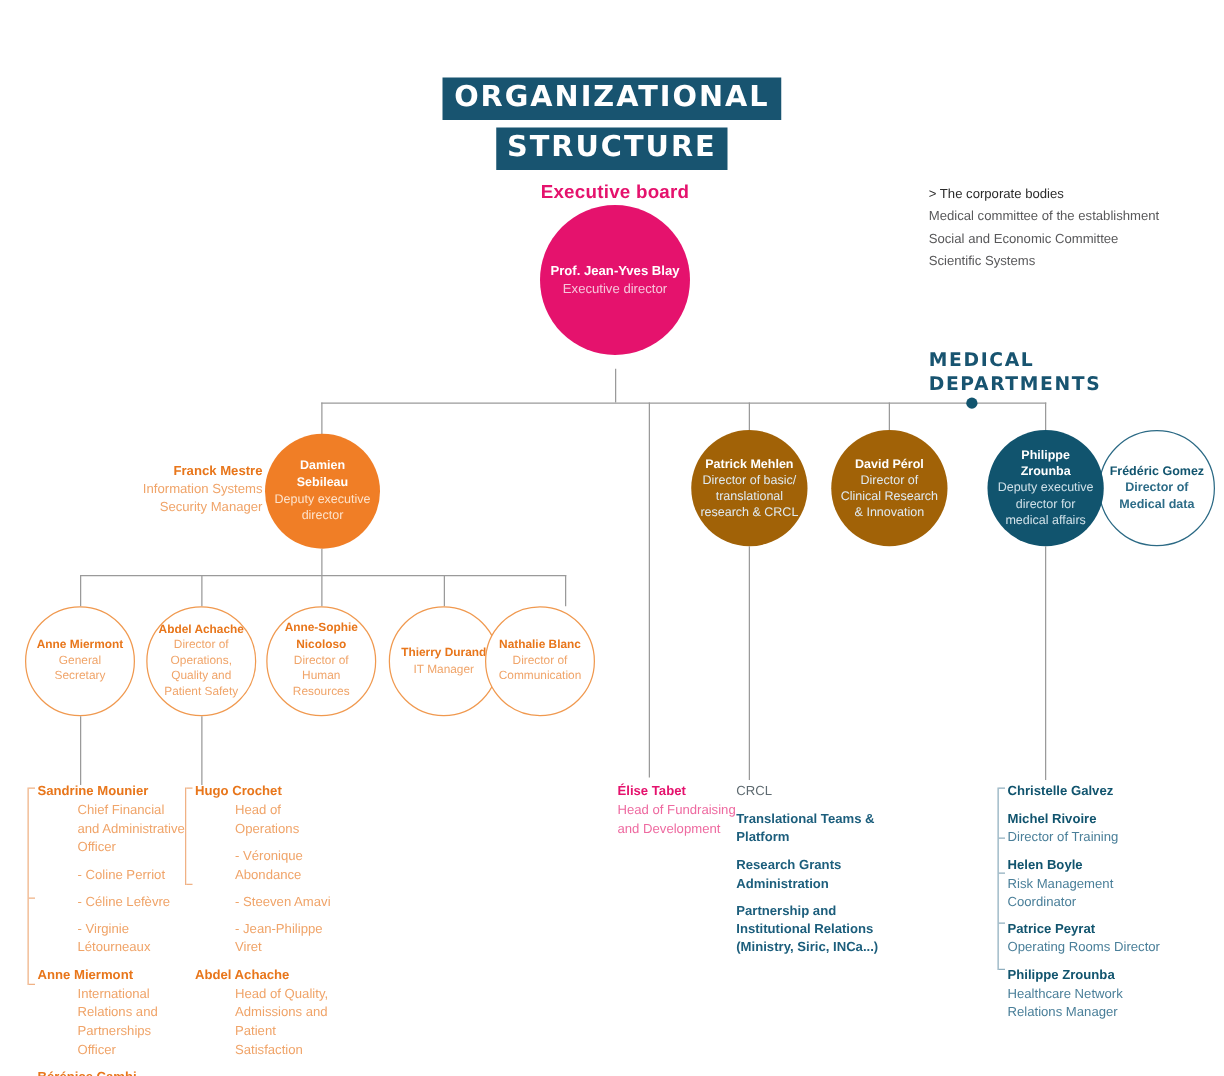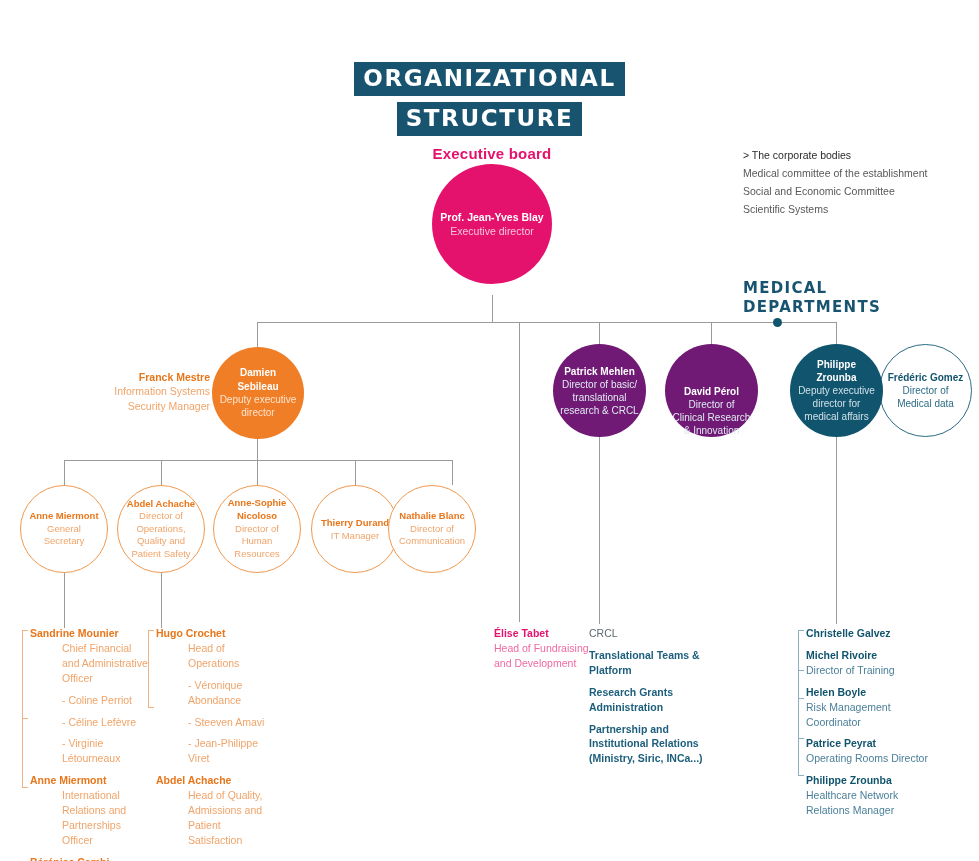--- a/index.html
+++ b/index.html
@@ -96,39 +96,39 @@
     display: block;
   }
   .circle .rl { display: block; }
 
   .c-magenta { background: #E5126D; color: #ffffff; }
   .c-magenta .rl { color: #f7c4da; }
 
   .c-orange { background: #F07E26; color: #ffffff; }
   .c-orange .rl { color: #fde3cc; }
 
-  .c-steel { background: #701a75; color: #ffffff; }
+  .c-steel { background: #a16207; color: #ffffff; }
   .c-steel .rl { color: #dfeaf1; }
 
   .c-navy { background: #11546E; color: #ffffff; }
   .c-navy .rl { color: #cfe0e8; }
 
   .c-outline-orange {
     background: #ffffff;
     border: 1px solid #F0994F;
     color: #E8761B;
   }
   .c-outline-orange .rl { color: #F0A469; }
 
   .c-outline-navy {
     background: #ffffff;
     border: 1px solid #2C6A85;
     color: #11546E;
   }
-  .c-outline-navy .rl { color: #2D6C87; }
+  .c-outline-navy .rl { color: #2D6C87; font-weight: bold; }
 
   
   .side-label {
     position: absolute;
     text-align: right;
     line-height: 1.38;
     font-size: 10.5px;
   }
   .side-label .nm { font-weight: bold; color: #E8761B; display:block; }
   .side-label .rl { color: #F0A469; display:block; }
@@ -246,21 +246,21 @@
     </div>
   </div>
 
   <div class="circle c-steel" style="left:553px; top:344px; width:93px; height:93px; font-size:10px; line-height:1.3;">
     <div class="inner">
       <span class="nm">Patrick Mehlen</span>
       <span class="rl">Director of basic/ translational research &amp; CRCL</span>
     </div>
   </div>
 
-  <div class="circle c-steel" style="left:665px; top:344px; width:93px; height:93px; font-size:10px; line-height:1.3;align-items:flex-end;">
+  <div class="circle c-steel" style="left:665px; top:344px; width:93px; height:93px; font-size:10px; line-height:1.3;">
     <div class="inner">
       <span class="nm">David Pérol</span>
       <span class="rl">Director of Clinical Research &amp; Innovation</span>
     </div>
   </div>
 
   <div class="circle c-outline-navy" style="left:879px; top:344px; width:93px; height:93px; font-size:10px; line-height:1.3;">
     <div class="inner">
       <span class="nm">Frédéric Gomez</span>
       <span class="rl">Director of Medical data</span>

